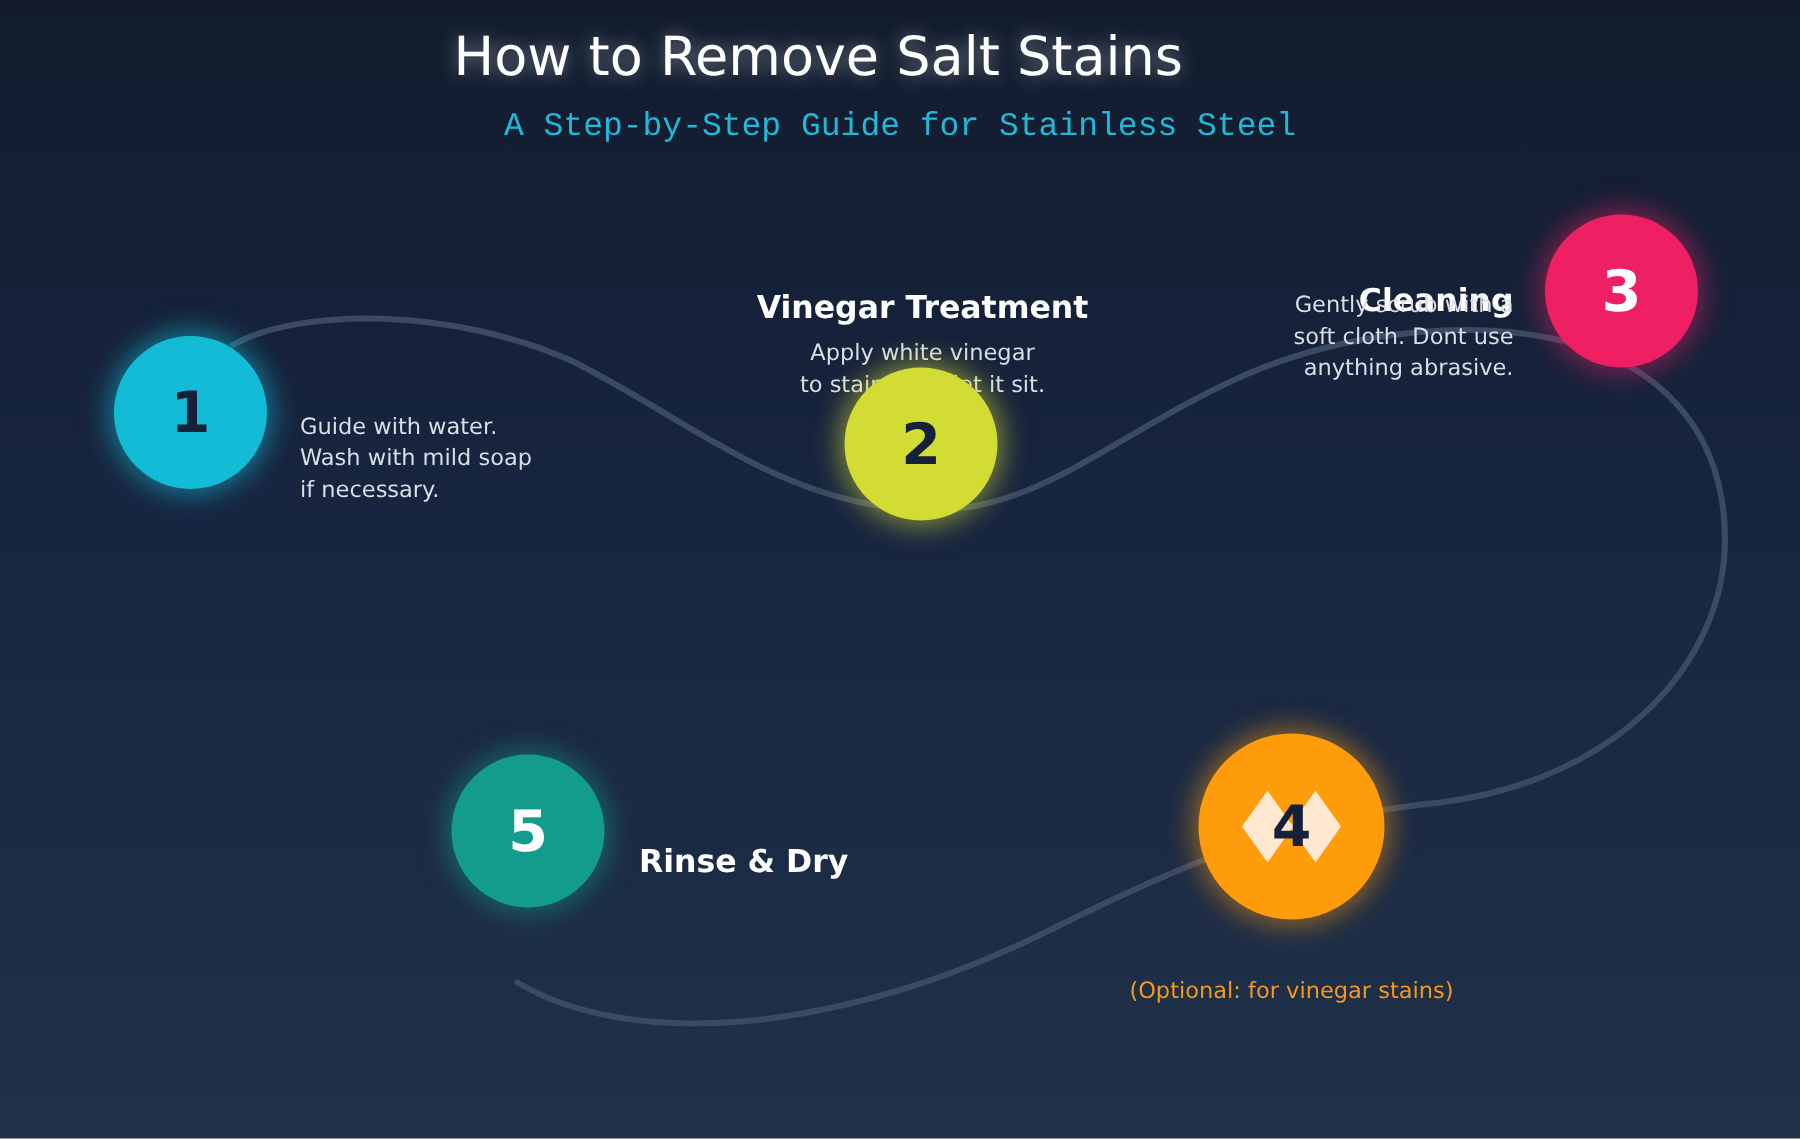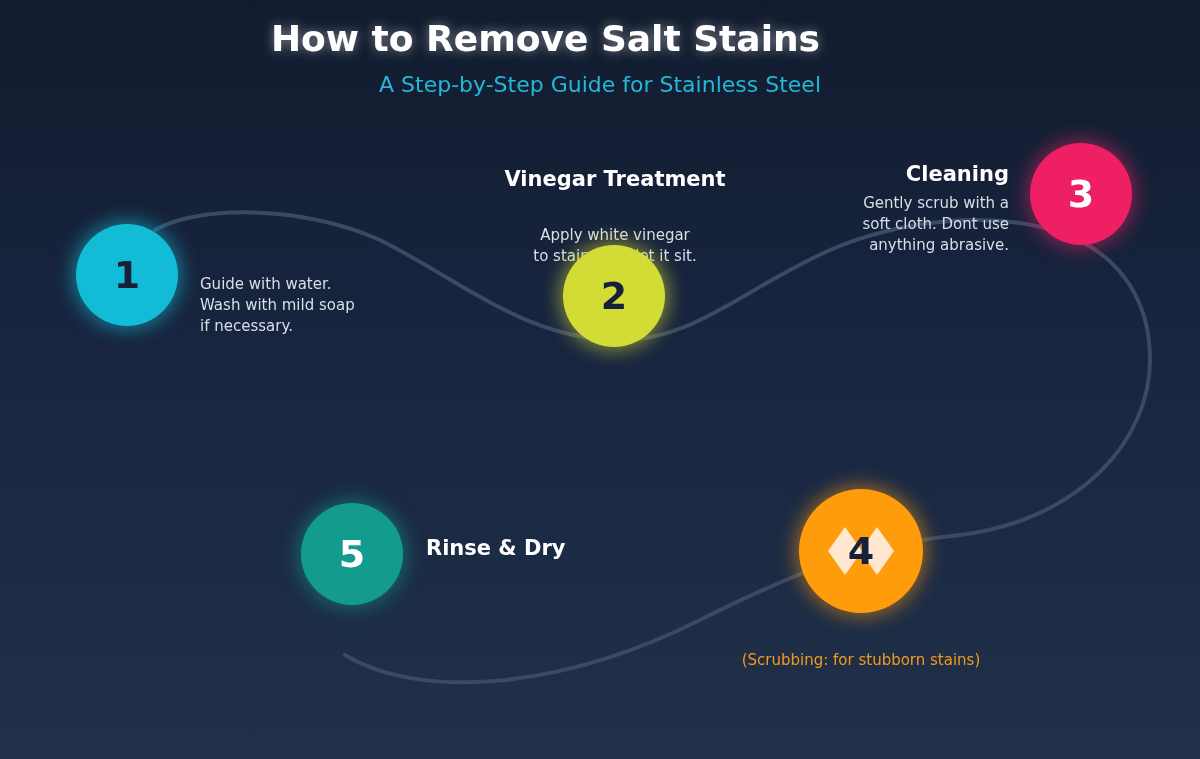--- a/index.html
+++ b/index.html
@@ -6,41 +6,41 @@
     body {
       width: 1200px; height: 759px; overflow: hidden;
       background: linear-gradient(180deg, #121c2e 0%, #182540 45%, #203149 100%);
       font-family: "DejaVu Sans", "Liberation Sans", sans-serif;
       position: relative;
     }
     .stage { position: absolute; inset: 0; }
     svg.path-layer { position: absolute; left: 0; top: 0; }
     .title {
       position: absolute; left: 0; width: 1091px; top: 18px;
-      text-align: center; color: #ffffff; font-weight: bold; font-size: 36px;
+      text-align: center; color: #ffffff; font-weight: normal; font-size: 36px;
       letter-spacing: 0px;
       text-shadow: 0 0 12px rgba(255,255,255,0.45);
     }
     .subtitle {
       position: absolute; left: 0; width: 1200px; top: 72px;
-      text-align: center; color: #22b8d8; font-size: 22px;
+      text-align: center; color: #22b8d8; font-size: 22px; font-family: Liberation Mono, monospace;
     }
     .circle {
       position: absolute; border-radius: 50%;
       display: flex; align-items: center; justify-content: center;
       font-weight: bold; font-size: 38px;
     }
     .c1 { left: 76px; top: 224px; width: 102px; height: 102px; background: #13bcd6; color: #15203a; box-shadow: 0 0 18px 4px rgba(19,188,214,0.55); }
     .c2 { left: 563px; top: 245px; width: 102px; height: 102px; background: #d3db35; color: #15203a; box-shadow: 0 0 18px 4px rgba(211,219,53,0.55); }
     .c3 { left: 1030px; top: 143px; width: 102px; height: 102px; background: #ee1f63; color: #ffffff; box-shadow: 0 0 18px 4px rgba(238,31,99,0.5); }
     .c4 { left: 799px; top: 489px; width: 124px; height: 124px; background: #ff9c0c; color: #15203a; box-shadow: 0 0 18px 4px rgba(255,156,12,0.5); }
     .c5 { left: 301px; top: 503px; width: 102px; height: 102px; background: #139c8e; color: #ffffff; box-shadow: 0 0 18px 4px rgba(19,156,142,0.5); }
     .diamonds { position: absolute; left: 0; top: 0; width: 124px; height: 124px; }
     .num { position: relative; z-index: 2; }
-    .step-title { position: absolute; color: #ffffff; font-weight: bold; font-size: 21px; white-space: nowrap; }
+    .step-title { position: absolute; color: #ffffff; font-weight: bold; font-size: 21px; white-space: nowrap; margin-top: 26px; }
     .step-desc { position: absolute; color: #d9dee7; font-size: 15px; line-height: 21px; white-space: pre-line; }
     .s1-title { left: 200px; top: 237px; }
     .s1-desc  { left: 200px; top: 274px; width: 200px; }
     .s2-title { left: 465px; top: 167px; width: 300px; text-align: center; }
     .s2-desc  { left: 465px; top: 197px; width: 300px; text-align: center; margin-top: 28px; }
     .s3-title { left: 800px; top: 162px; width: 209px; text-align: right; }
     .s3-desc  { left: 800px; top: 193px; width: 209px; text-align: right; }
     .s4-title { left: 711px; top: 620px; width: 300px; text-align: center; }
     .s4-note  { position: absolute; left: 711px; top: 651px; width: 300px; text-align: center; color: #f39a1e; font-size: 15px; }
     .s5-title { left: 426px; top: 536px; }
@@ -88,20 +88,20 @@
     <span class="num">3</span>
   </div>
 
   <div class="circle c4">
     <svg class="diamonds" viewBox="0 0 124 124" width="124" height="124">
       <polygon points="46,38 63,62 46,86 29,62" fill="#ffe8cf"></polygon>
       <polygon points="78,38 95,62 78,86 61,62" fill="#ffe8cf"></polygon>
     </svg>
     <span class="num">4</span>
   </div>
-  <div class="s4-note">(Scrubbing: for stubborn stains)</div>
+  <div class="s4-note">(Optional: for vinegar stains)</div>
 
   <div class="circle c5">
     <span class="num">5</span>
   </div>
   <div class="step-title s5-title">Rinse &amp; Dry</div>
 
 </div>
 
 </body></html>

